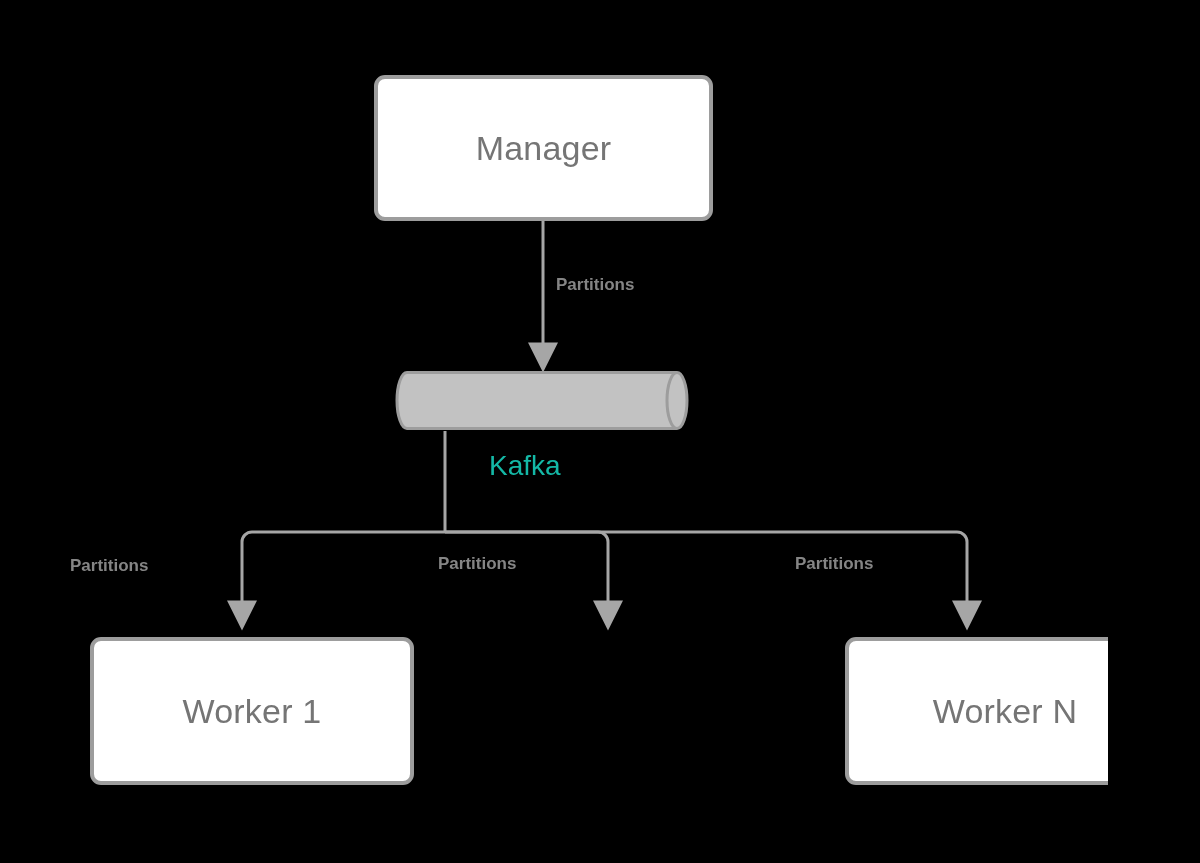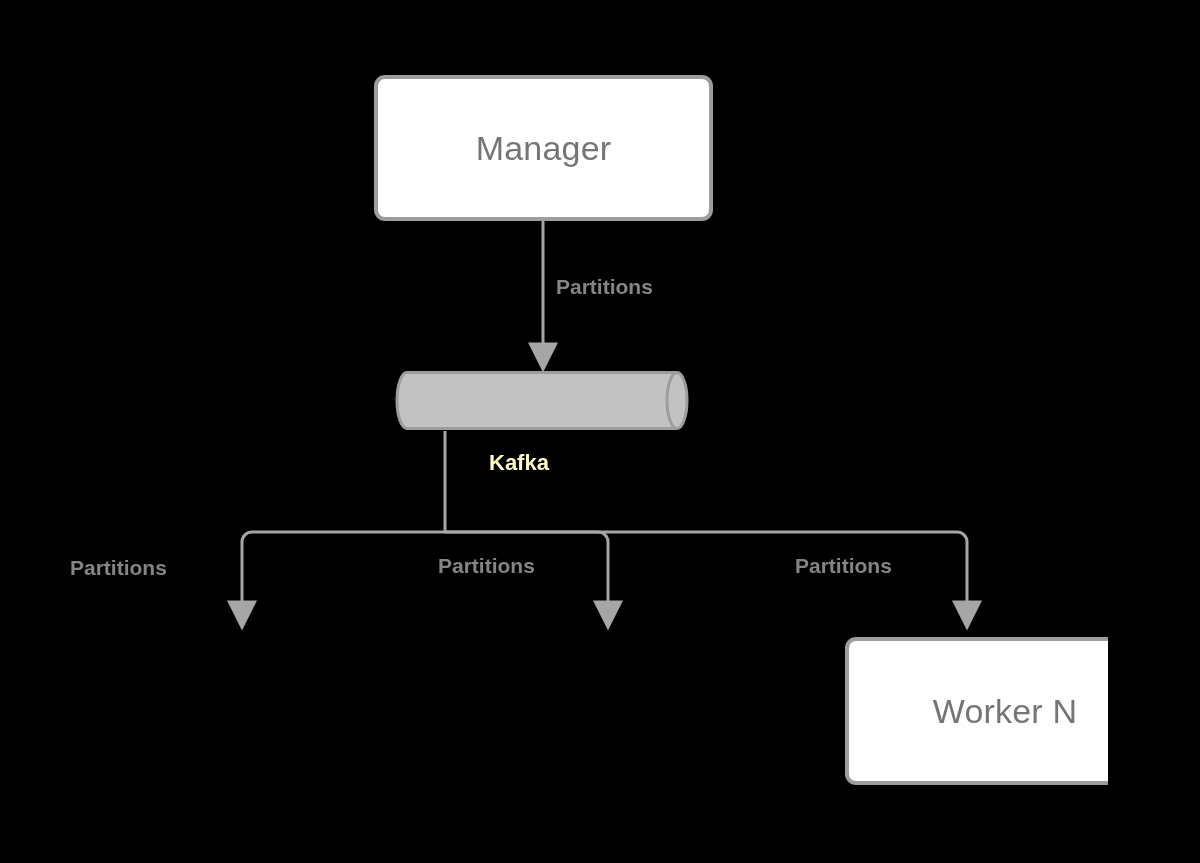--- a/index.html
+++ b/index.html
@@ -57,39 +57,39 @@
     left: 395px;
     top: 371px;
     width: 300px;
     height: 60px;
   }
   #node-kafka svg { display: block; }
 
   
   .edge-label {
     position: absolute;
-    font-size: 21px;
+    font-size: 17px;
     font-weight: 700;
     color: #858585;
     line-height: 1;
     white-space: nowrap;
   }
   #edge-label-manager-kafka { left: 556px; top: 276px; }
   #edge-label-kafka-worker-1 { left: 70px;  top: 557px; }
   #edge-label-kafka-worker-2 { left: 438px; top: 555px; }
   #edge-label-kafka-worker-n { left: 795px; top: 555px; }
 
   
   #node-label-kafka {
     position: absolute;
     left: 489px;
     top: 452px;
-    font-size: 22px;
-    font-weight: 700;
-    color: #fef9c3;
+    font-size: 28px;
+    font-weight: 400;
+    color: #14b8a6;
     line-height: 1;
     white-space: nowrap;
   }
 </style>
 </head>
 <body>
 
 <div id="diagram-canvas">
 
   <svg id="edge-layer" viewBox="0 0 1200 863" width="1200" height="863" aria-hidden="true">
@@ -125,20 +125,23 @@
   </div>
 
   <div id="node-kafka">
     <svg width="300" height="60" viewBox="0 0 300 60">
       <path d="M12,1.5 L282,1.5 A10,28 0 0 1 282,57.5 L12,57.5 A10,28 0 0 1 12,1.5 Z" fill="#c2c2c2" stroke="#9d9d9d" stroke-width="3"></path>
       <path d="M282,1.5 A10,28 0 0 0 282,57.5" fill="none" stroke="#9d9d9d" stroke-width="3"></path>
     </svg>
   </div>
   <div id="node-label-kafka">Kafka</div>
 
+  <div class="node-box" id="node-worker-1">
+    <span class="node-box-label">Worker 1</span>
+  </div>
 
 
   <div class="node-box" id="node-worker-n">
     <span class="node-box-label">Worker N</span>
   </div>
 
   <div class="edge-label" id="edge-label-manager-kafka">Partitions</div>
 
   <div class="edge-label" id="edge-label-kafka-worker-1">Partitions</div>
 

